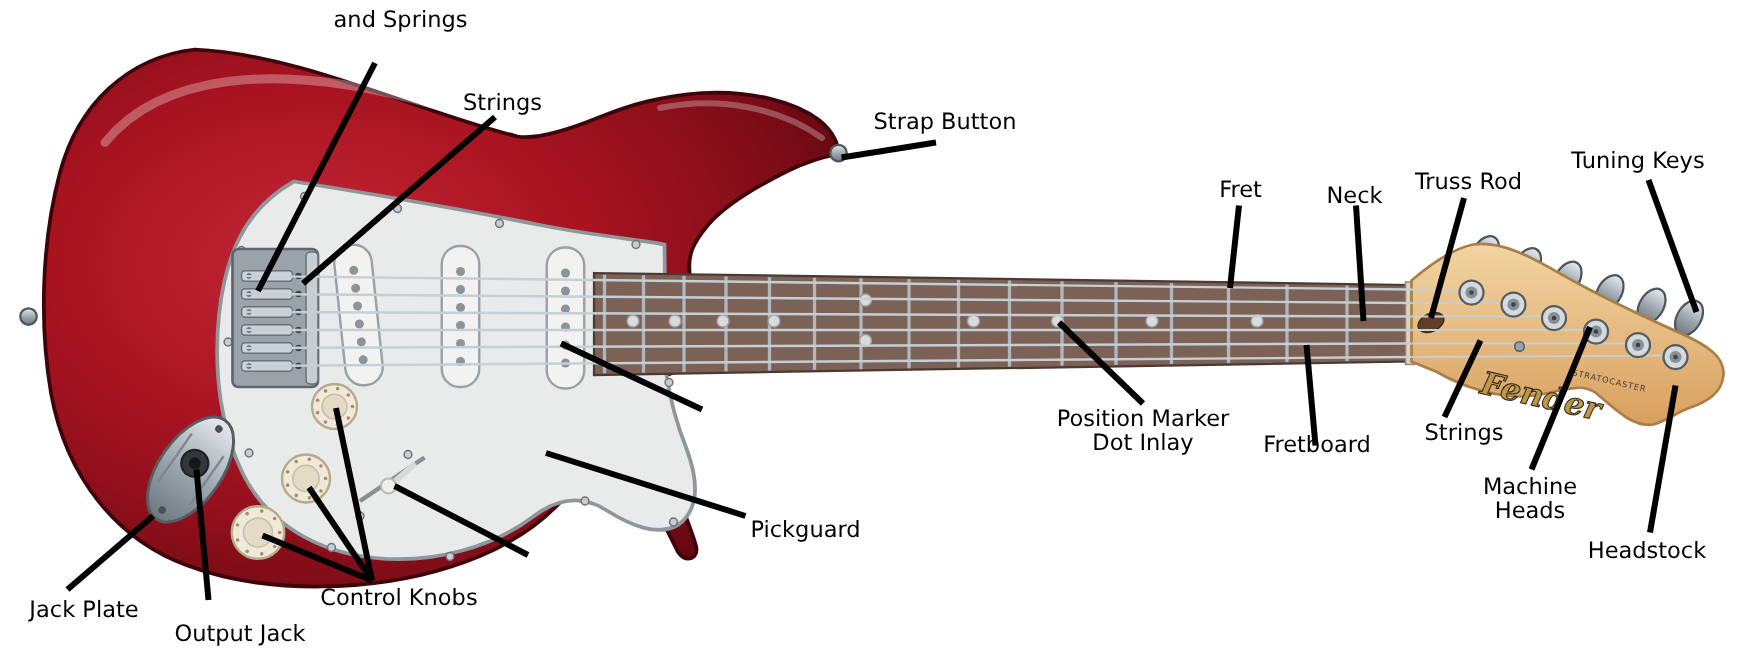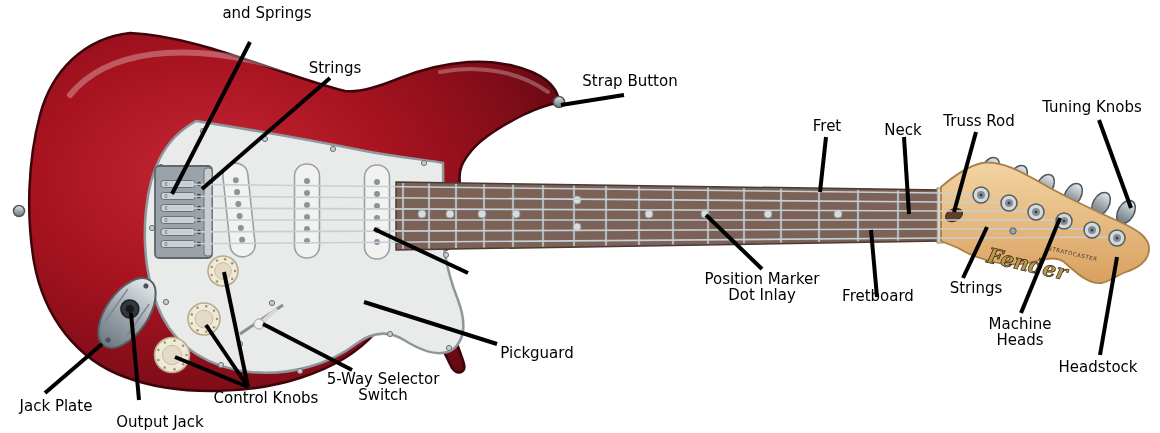--- a/index.html
+++ b/index.html
@@ -336,33 +336,29 @@
   </svg>
 
   <div class="label" style="left:267px;top:5px">
     <div>and Springs</div>
   </div>
   <div class="label" style="left:335px;top:60px">Strings</div>
   <div class="label" style="left:630px;top:73px">Strap Button</div>
   <div class="label" style="left:827px;top:118px">Fret</div>
   <div class="label" style="left:903px;top:122px">Neck</div>
   <div class="label" style="left:979px;top:113px">Truss Rod</div>
-  <div class="label" style="left:1092px;top:99px">Tuning Knobs</div>
+  <div class="label" style="left:1092px;top:99px">Tuning Keys</div>
   <div class="label" style="left:762px;top:271px">
     <div>Position Marker</div>
     <div>Dot Inlay</div>
   </div>
   <div class="label" style="left:878px;top:288px">Fretboard</div>
   <div class="label" style="left:976px;top:280px">Strings</div>
   <div class="label" style="left:1020px;top:316px">
     <div>Machine</div>
     <div>Heads</div>
   </div>
   <div class="label" style="left:1098px;top:359px">Headstock</div>
   <div class="label" style="left:537px;top:345px">Pickguard</div>
-  <div class="label" style="left:383px;top:371px">
-    <div>5-Way Selector</div>
-    <div>Switch</div>
-  </div>
   <div class="label" style="left:266px;top:390px">Control Knobs</div>
   <div class="label" style="left:160px;top:414px">Output Jack</div>
   <div class="label" style="left:56px;top:398px">Jack Plate</div>
 </div>
 
 </body></html>

